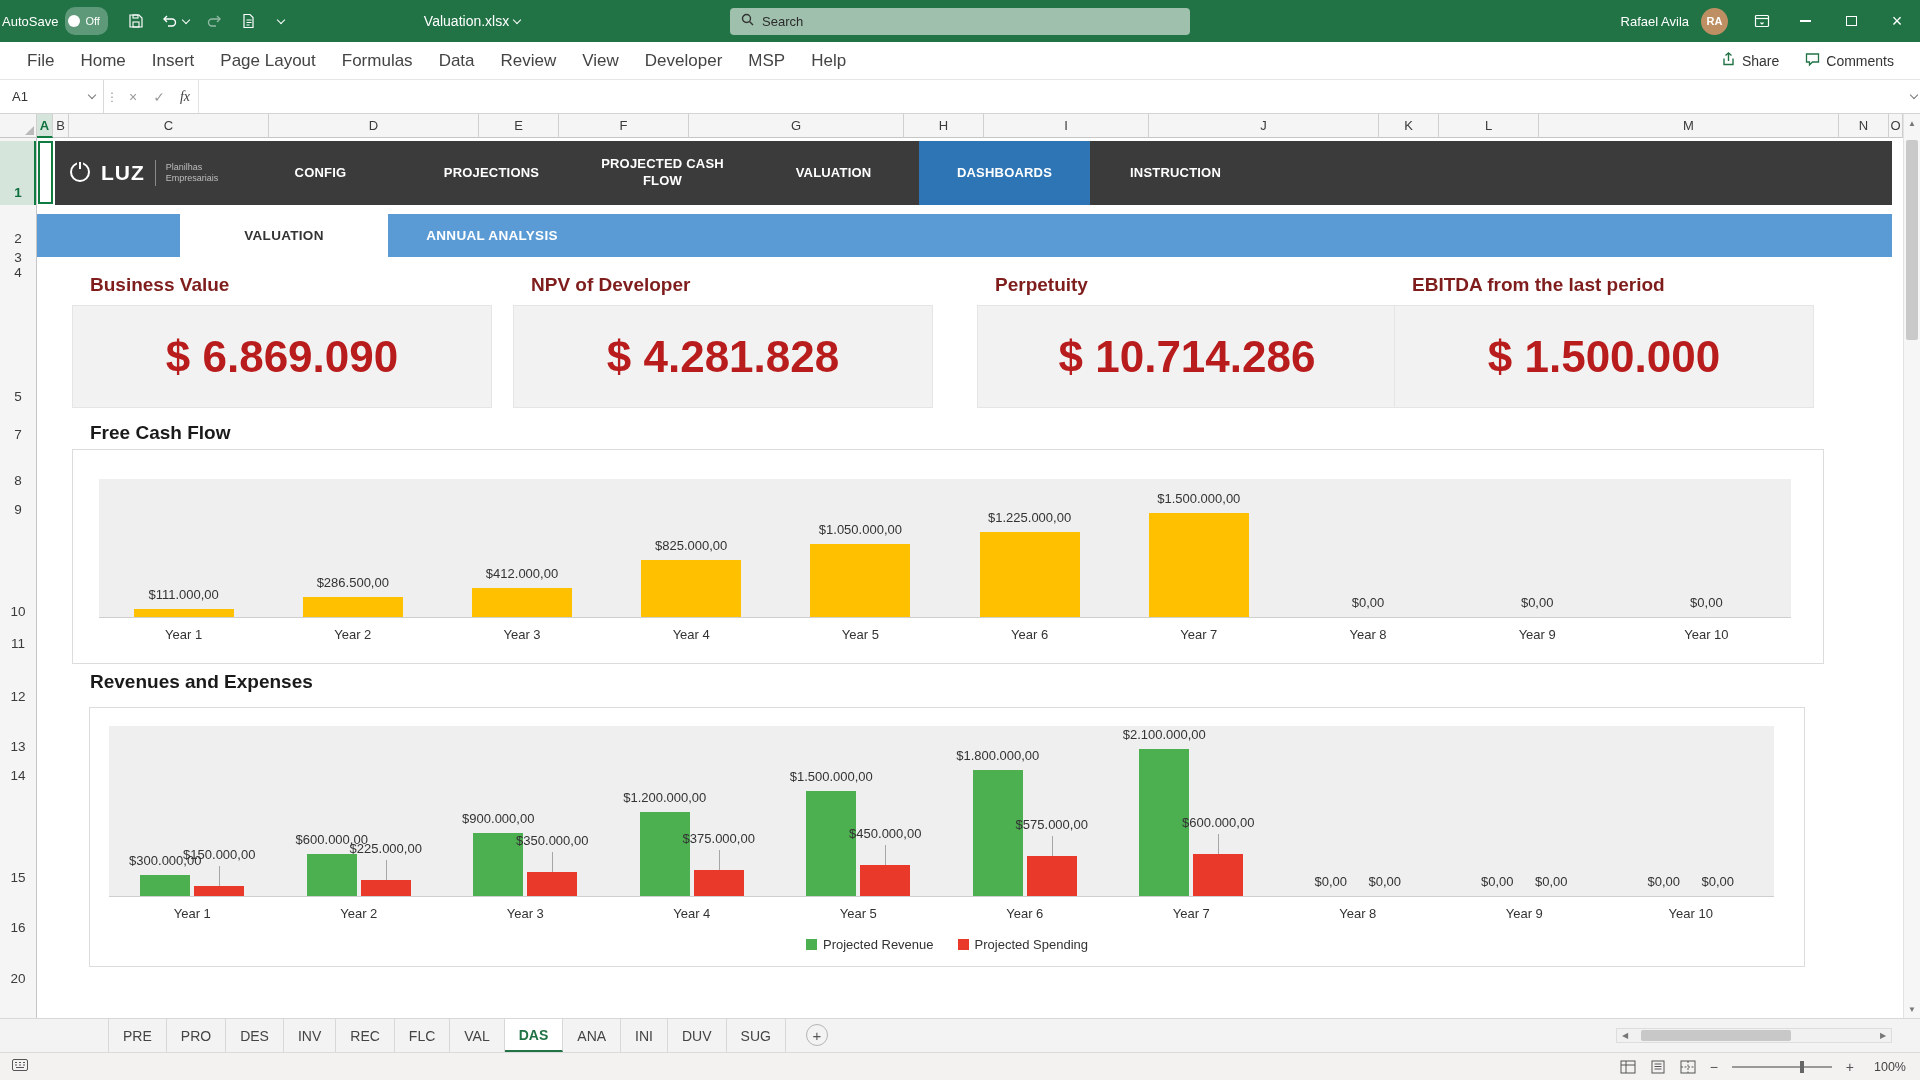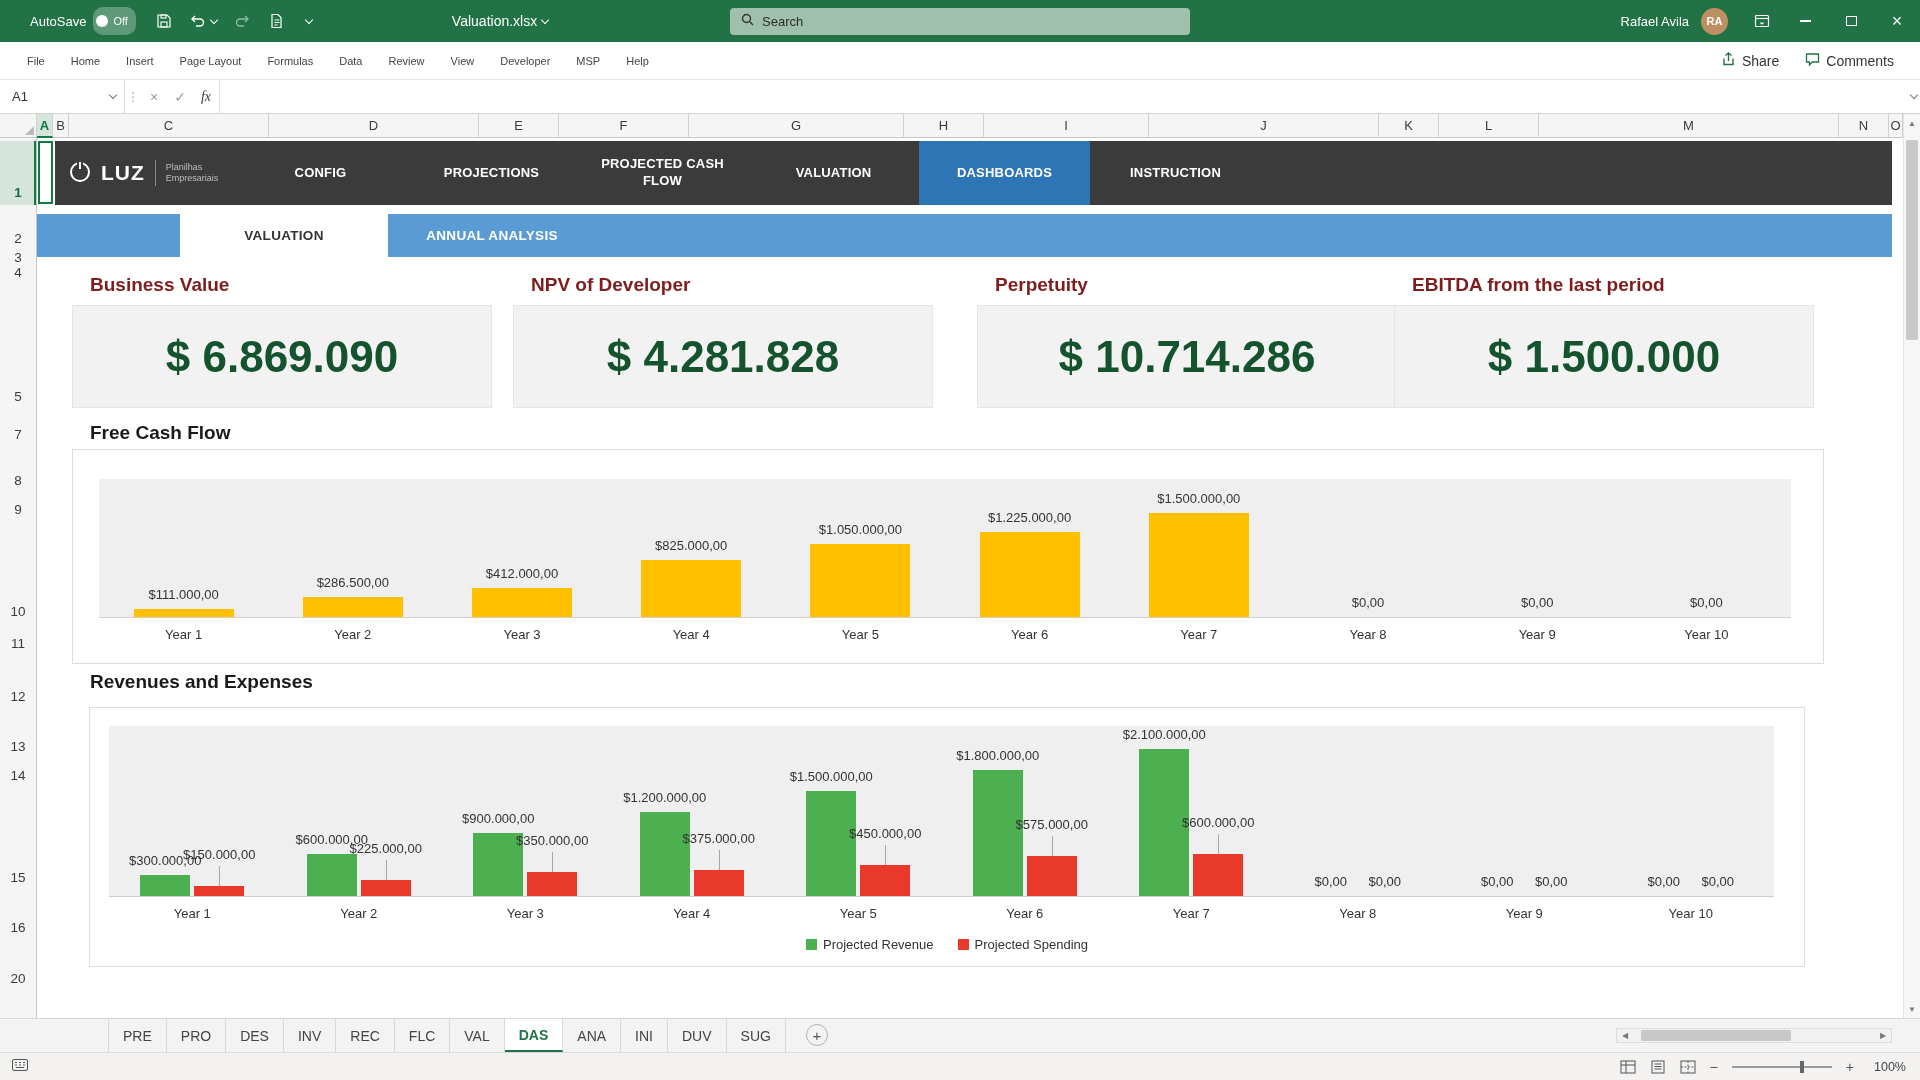--- a/index.html
+++ b/index.html
@@ -2,21 +2,21 @@
 <html><head>
 <meta charset="utf-8">
 <style>
   html,body{margin:0;padding:0;}
   body{width:1920px;height:1080px;overflow:hidden;background:#fff;
        font-family:"Liberation Sans",sans-serif;-webkit-font-smoothing:antialiased;}
   *{box-sizing:border-box;}
 
   
   .titlebar{height:42px;background:#217346;display:flex;align-items:center;color:#fff;position:relative;font-size:13px;}
-  .autosave{display:flex;align-items:center;gap:7px;padding-left:30px;}
+  .autosave{display:flex;align-items:center;gap:7px;padding-left:2px;}
   .toggle{display:inline-flex;align-items:center;gap:5px;background:rgba(255,255,255,.28);border-radius:10px;height:28px;padding:0 8px 0 3px;}
   .knob{width:12px;height:12px;border-radius:50%;background:#fff;}
   .state{font-size:11px;color:#fff;}
   .qat{display:flex;align-items:center;gap:17px;margin-left:20px;}
   .qat .icon{display:inline-flex;align-items:center;}
   .dim{opacity:.5;}
   .chev{display:inline-block;width:6px;height:6px;border-right:1.6px solid #fff;border-bottom:1.6px solid #fff;transform:rotate(45deg);margin-left:5px;margin-top:-3px;}
   .chev.dark{border-color:#777;}
   .doc-title{display:flex;align-items:center;margin-left:140px;font-size:14px;cursor:default;}
   .searchbox{position:absolute;left:50%;transform:translateX(-50%);width:460px;height:27px;background:#9FC0AD;border-radius:4px;display:flex;align-items:center;gap:8px;padding-left:11px;color:#2b2b2b;}
@@ -25,27 +25,27 @@
   .avatar{width:27px;height:27px;border-radius:50%;background:#BE8F62;display:flex;align-items:center;justify-content:center;font-size:11px;font-weight:bold;margin-right:14px;}
   .ribbonopts{width:40px;display:flex;justify-content:center;}
   .winbtn{width:46px;height:42px;display:flex;align-items:center;justify-content:center;}
   .minbar{display:block;width:11px;height:2px;background:#fff;}
   .maxbox{display:block;width:11px;height:10px;border:1.4px solid #fff;}
   .closex{font-size:18px;line-height:1;}
 
   
   .menubar{height:38px;background:#fff;display:flex;align-items:center;border-bottom:1px solid #E6E6E6;}
   .menu-items{display:flex;height:100%;padding-left:14px;}
-  .menu-item{padding:0 13px;display:flex;align-items:center;font-size:11px;color:#444;cursor:default;}
+  .menu-item{padding:0 13px;display:flex;align-items:center;font-size:17px;color:#444;cursor:default;}
   .menu-right{margin-left:auto;display:flex;align-items:center;gap:6px;padding-right:16px;}
   .mr-btn{display:flex;align-items:center;gap:6px;font-size:14px;color:#333;padding:4px 10px;border-radius:3px;}
 
   
   .formulabar{height:34px;background:#fff;display:flex;align-items:stretch;border-bottom:1px solid #D4D4D4;}
-  .namebox{width:125px;display:flex;align-items:center;justify-content:space-between;padding:0 8px 0 12px;border-right:1px solid #D9D9D9;font-size:13px;color:#333;}
+  .namebox{width:104px;display:flex;align-items:center;justify-content:space-between;padding:0 8px 0 12px;border-right:1px solid #D9D9D9;font-size:13px;color:#333;}
   .fdots{width:16px;display:flex;align-items:center;justify-content:center;color:#999;font-size:12px;}
   .fbtn{width:26px;display:flex;align-items:center;justify-content:center;color:#9a9a9a;font-size:14px;}
   .fbtn.fx{font-family:Liberation Serif, serif;font-style:italic;color:#404040;}
   .finput{flex:1;border-left:1px solid #E4E4E4;display:flex;align-items:center;padding-left:8px;font-size:13px;color:#333;}
   .fb-expand{width:18px;display:flex;align-items:center;justify-content:center;}
 
   
   .colheaders{height:24px;background:#F5F5F5;display:flex;border-bottom:1px solid #C6C6C6;position:relative;}
   .corner{width:37px;border-right:1px solid #D0D0D0;position:relative;background:#F5F5F5;}
   .corner:after{content:"";position:absolute;right:2px;bottom:2px;border-left:9px solid transparent;border-bottom:9px solid #BABABA;}
@@ -76,21 +76,21 @@
 
   .subbar{position:absolute;left:0;top:76px;width:1855px;height:43px;background:#5B9BD5;}
   .subtabs{position:absolute;left:143px;top:0;height:100%;display:flex;}
   .sub-tab{width:208px;display:flex;align-items:center;justify-content:center;font-size:13.5px;font-weight:bold;color:#fff;letter-spacing:.3px;}
   .sub-tab.active{background:#fff;color:#333;}
 
   
   .kpi{position:absolute;top:136px;width:420px;}
   .kpi-label{font-size:19px;font-weight:bold;color:#7f1d1d;padding-left:18px;height:23px;}
   .kpi-box{margin-top:8px;height:103px;background:#F2F2F2;border:1px solid #E5E5E5;display:flex;align-items:center;justify-content:center;}
-  .kpi-value-text{font-size:44px;font-weight:bold;color:#14532d;}
+  .kpi-value-text{font-size:44px;font-weight:bold;color:#b91c1c;}
 
   
   .sec-title{position:absolute;left:53px;font-size:19px;font-weight:bold;color:#1a1a1a;}
   .t1{top:284px;} .t2{top:533px;}
   .chart-box{position:absolute;background:#fff;border:1px solid #DCDCDC;}
   .chart-box.fcf{left:35px;top:311px;width:1752px;height:215px;}
   .chart-box.rev{left:52px;top:569px;width:1716px;height:260px;}
   .plot{position:absolute;background:#EFEFEF;border-bottom:1px solid #CFCFCF;}
   #fcf-plot{left:26px;top:29px;width:1692px;height:139px;}
   #rev-plot{left:19px;top:18px;width:1665px;height:171px;}

